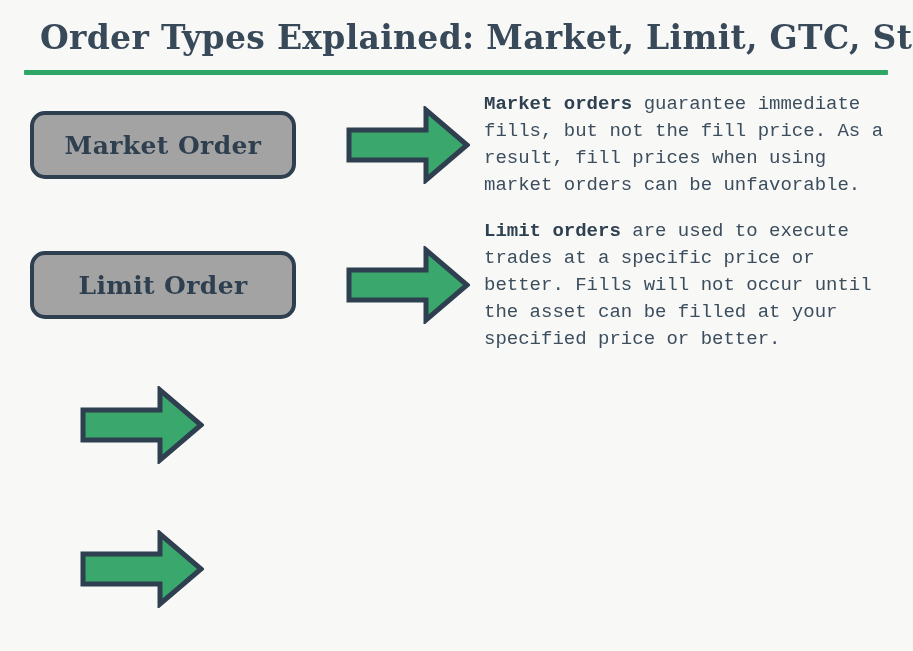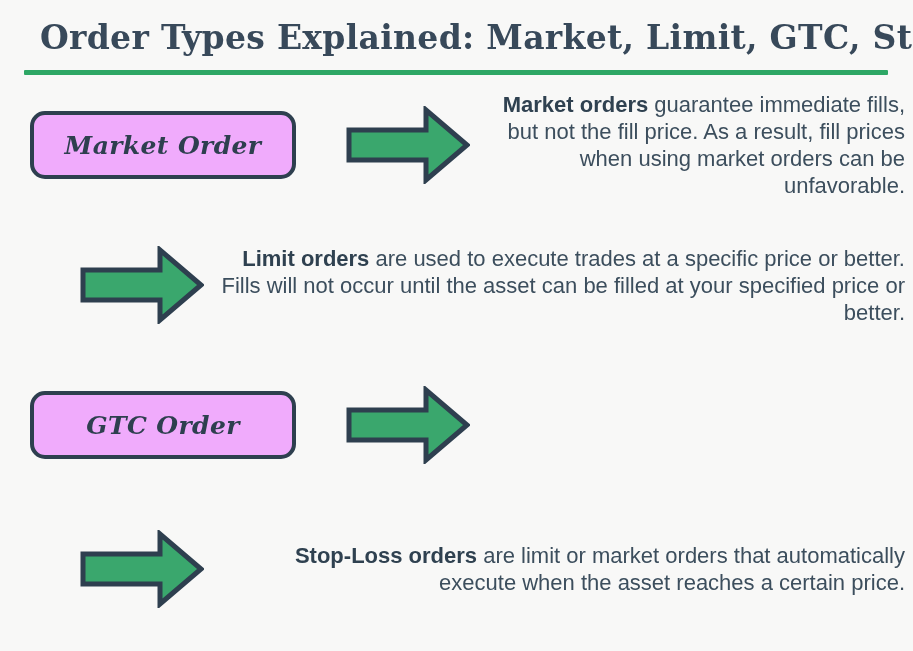--- a/index.html
+++ b/index.html
@@ -39,28 +39,27 @@
     display: flex;
     align-items: center;
     padding-left: 30px;
     box-sizing: border-box;
   }
   .row:last-child { height: 147px; }
   .order-box {
     width: 266px;
     height: 68px;
     box-sizing: border-box;
-    background: #f0abfc;
+    background: #a3a3a3;
     border: 4px solid #2e3f4f;
     border-radius: 15px;
     display: flex;
     align-items: center;
     justify-content: center;
     flex: none;
-    font-style: italic;
   }
   .order-label {
     font-family: "DejaVu Serif", serif;
     font-weight: bold;
     font-size: 25px;
     letter-spacing: 0.4px;
     color: #2e3f4f;
     white-space: nowrap;
   }
   .arrow-wrap {
@@ -69,24 +68,25 @@
     width: 124px;
     height: 78px;
     display: flex;
     align-items: center;
     justify-content: center;
   }
   .desc {
     flex: 1;
     box-sizing: border-box;
     padding-right: 8px;
-    text-align: right;
-    font-size: 22px;
+    text-align: left;
+    font-size: 19px;
     line-height: 27px;
     color: #3c4e5d;
+    font-family: Liberation Mono, monospace;
   }
   .desc .lead {
     font-weight: bold;
     color: #2f4150;
   }
 </style>
 </head>
 <body>
 
 <div class="page">
@@ -104,46 +104,43 @@
         <svg width="124" height="78" viewBox="0 0 124 78" aria-hidden="true">
           <path d="M3 24 L80 24 L80 4 L121 39 L80 74 L80 54 L3 54 Z" fill="#3aa76d" stroke="#2e3f4f" stroke-width="5" stroke-linejoin="miter"></path>
         </svg>
       </div>
       <div class="desc">
         <span class="lead">Market orders</span><span> guarantee immediate fills, but not the fill price. As a result, fill prices when using market orders can be unfavorable.</span>
       </div>
     </div>
 
     <div class="row">
+      <div class="order-box">
+        <span class="order-label">Limit Order</span>
+      </div>
       <div class="arrow-wrap">
         <svg width="124" height="78" viewBox="0 0 124 78" aria-hidden="true">
           <path d="M3 24 L80 24 L80 4 L121 39 L80 74 L80 54 L3 54 Z" fill="#3aa76d" stroke="#2e3f4f" stroke-width="5" stroke-linejoin="miter"></path>
         </svg>
       </div>
       <div class="desc">
         <span class="lead">Limit orders</span><span> are used to execute trades at a specific price or better. Fills will not occur until the asset can be filled at your specified price or better.</span>
       </div>
     </div>
 
     <div class="row">
-      <div class="order-box">
-        <span class="order-label">GTC Order</span>
-      </div>
       <div class="arrow-wrap">
         <svg width="124" height="78" viewBox="0 0 124 78" aria-hidden="true">
           <path d="M3 24 L80 24 L80 4 L121 39 L80 74 L80 54 L3 54 Z" fill="#3aa76d" stroke="#2e3f4f" stroke-width="5" stroke-linejoin="miter"></path>
         </svg>
       </div>
     </div>
 
     <div class="row">
       <div class="arrow-wrap">
         <svg width="124" height="78" viewBox="0 0 124 78" aria-hidden="true">
           <path d="M3 24 L80 24 L80 4 L121 39 L80 74 L80 54 L3 54 Z" fill="#3aa76d" stroke="#2e3f4f" stroke-width="5" stroke-linejoin="miter"></path>
         </svg>
       </div>
-      <div class="desc">
-        <span class="lead">Stop-Loss orders</span><span> are limit or market orders that automatically execute when the asset reaches a certain price.</span>
-      </div>
     </div>
 
   </div>
 </div>
 
 </body></html>

